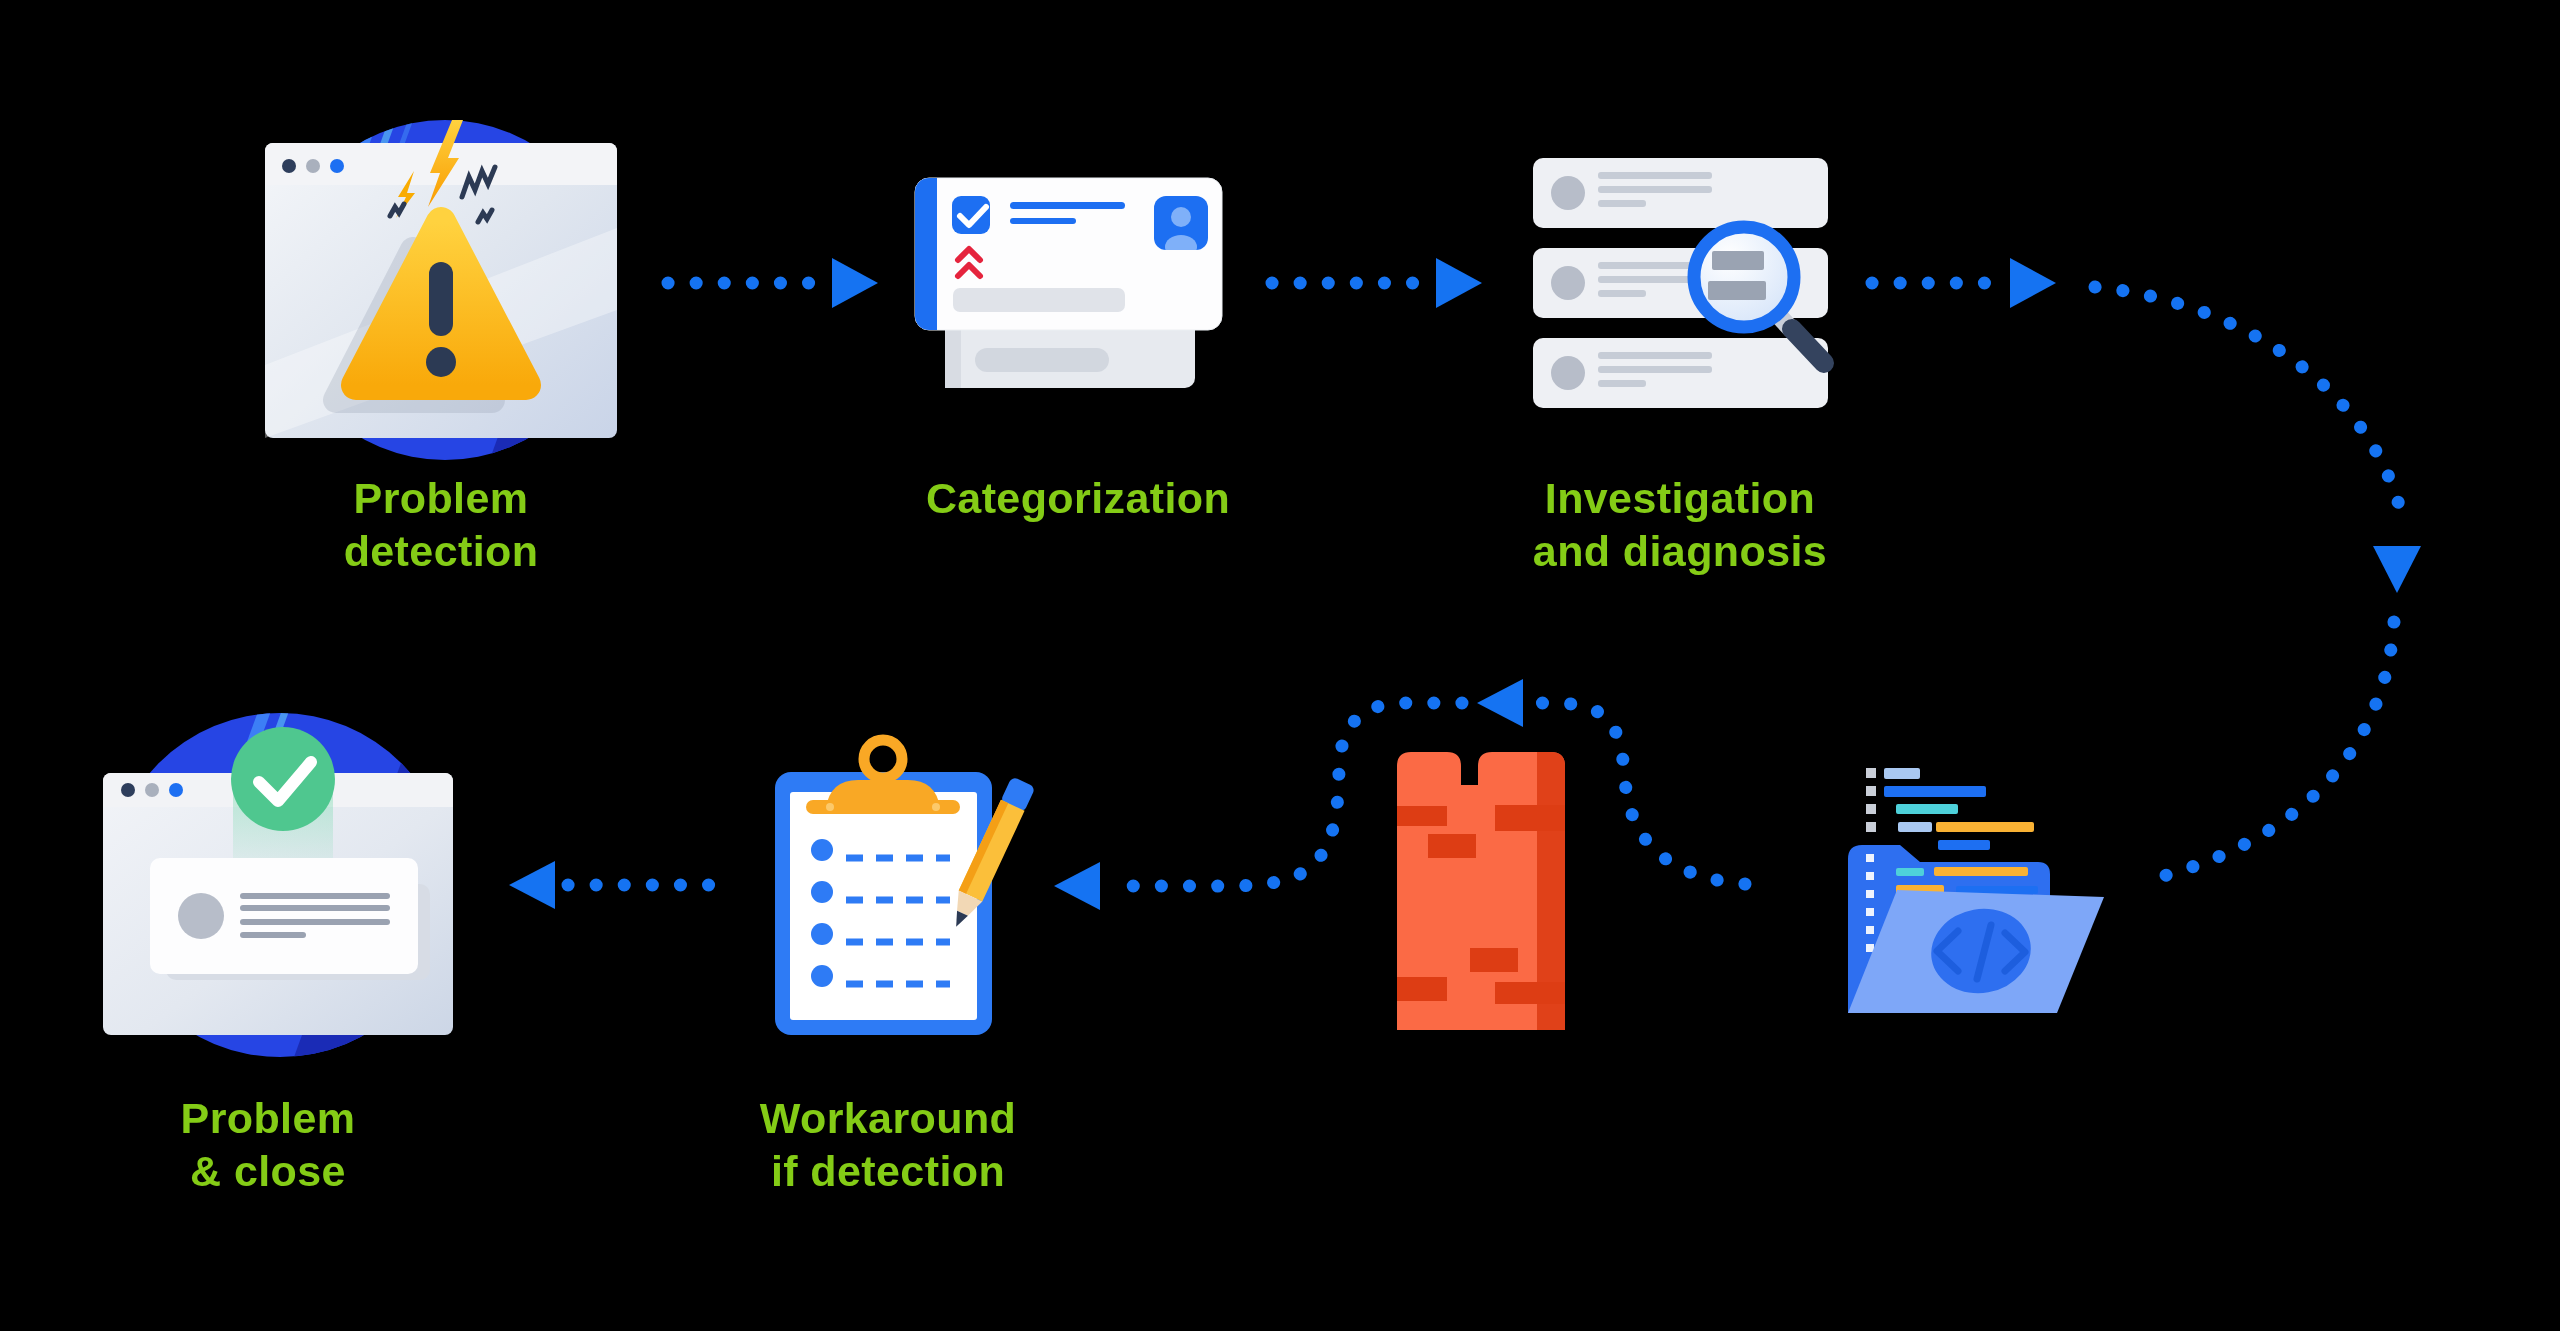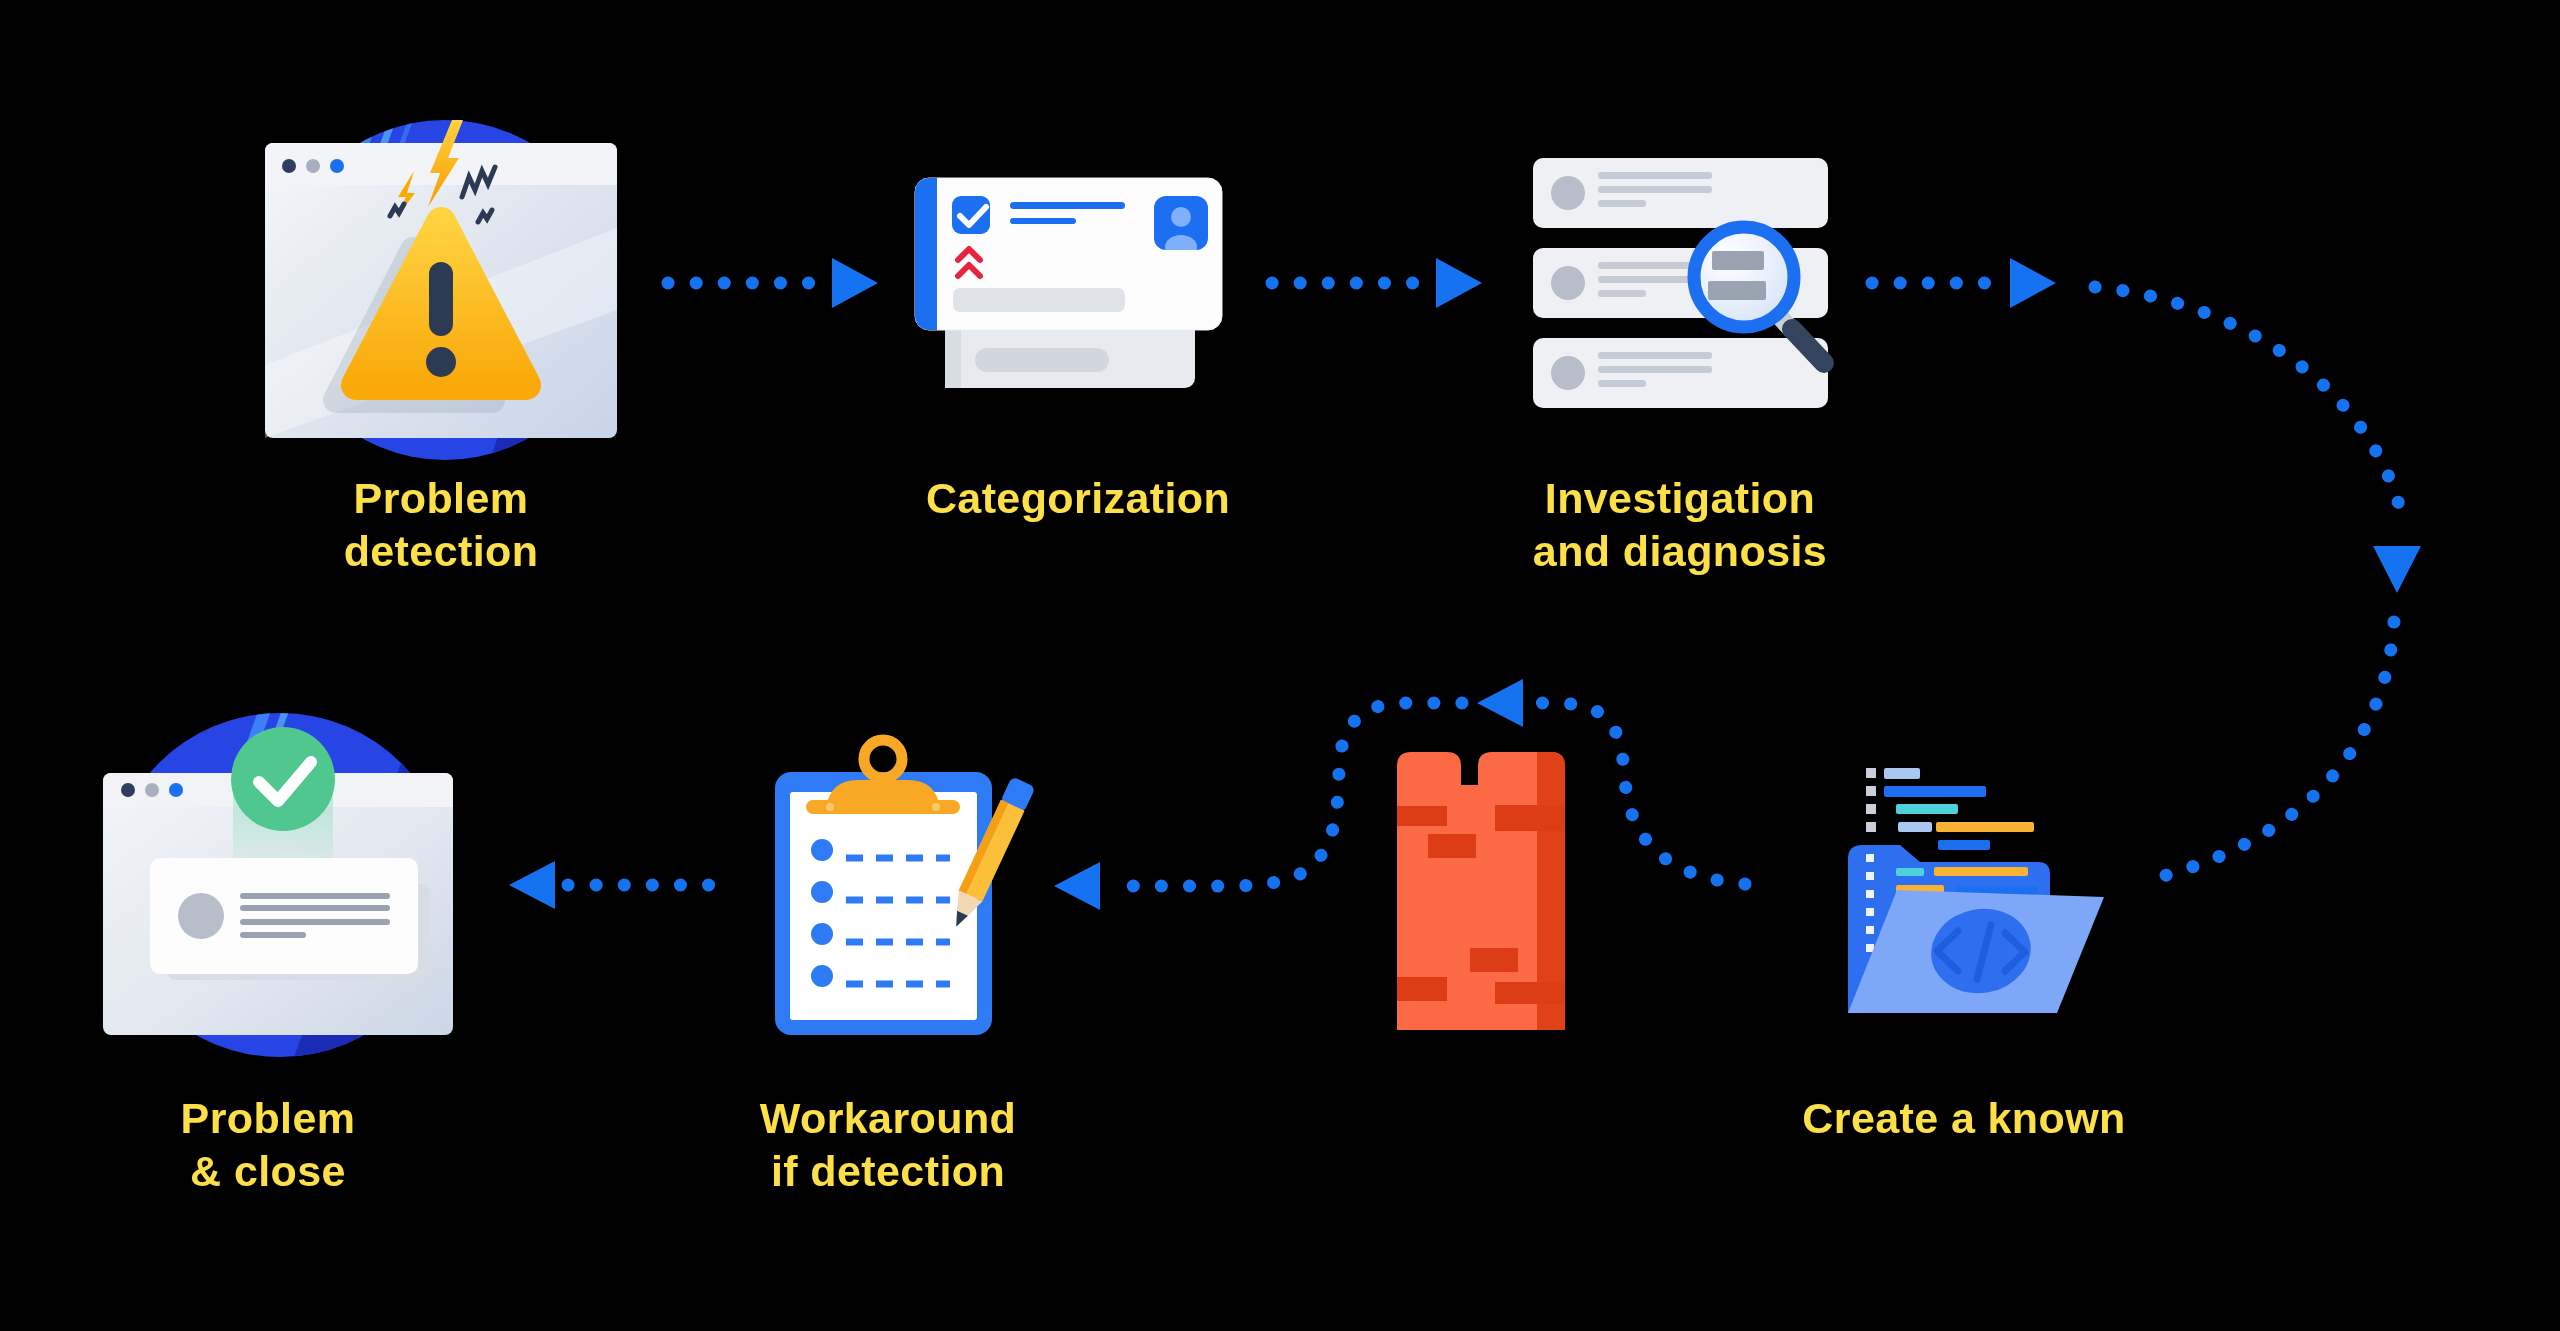--- a/index.html
+++ b/index.html
@@ -1,21 +1,21 @@
 <!DOCTYPE html>
 <html><head>
 <meta charset="utf-8">
 <style>
   html,body{margin:0;padding:0;background:#000;}
   .canvas{position:relative;width:2560px;height:1331px;background:#000;overflow:hidden;
           font-family:"Liberation Sans",sans-serif;}
   .diagram-svg{position:absolute;left:0;top:0;}
   .step-label{position:absolute;transform:translateX(-50%);text-align:center;
               font-weight:700;font-size:43px;line-height:53px;letter-spacing:.4px;
-              color:#fde047;white-space:nowrap;}
+              color:#84cc16;white-space:nowrap;}
   .step-label span{display:block;}
 </style>
 </head>
 <body>
 
 <div class="canvas">
 
 <svg class="diagram-svg" width="2560" height="1331" viewBox="0 0 2560 1331">
   <defs>
     <linearGradient id="winBody1" x1="0" y1="0" x2="1" y2="1">
@@ -291,21 +291,20 @@
   <span>detection</span>
 </div>
 <div class="step-label" style="left:1078px;top:472px">
   <span>Categorization</span>
 </div>
 <div class="step-label" style="left:1680px;top:472px">
   <span>Investigation</span>
   <span>and diagnosis</span>
 </div>
 <div class="step-label" style="left:1964px;top:1092px">
-  <span>Create a known</span>
 </div>
 <div class="step-label" style="left:888px;top:1092px">
   <span>Workaround</span>
   <span>if detection</span>
 </div>
 <div class="step-label" style="left:268px;top:1092px">
   <span>Problem</span>
   <span>&amp; close</span>
 </div>
 

